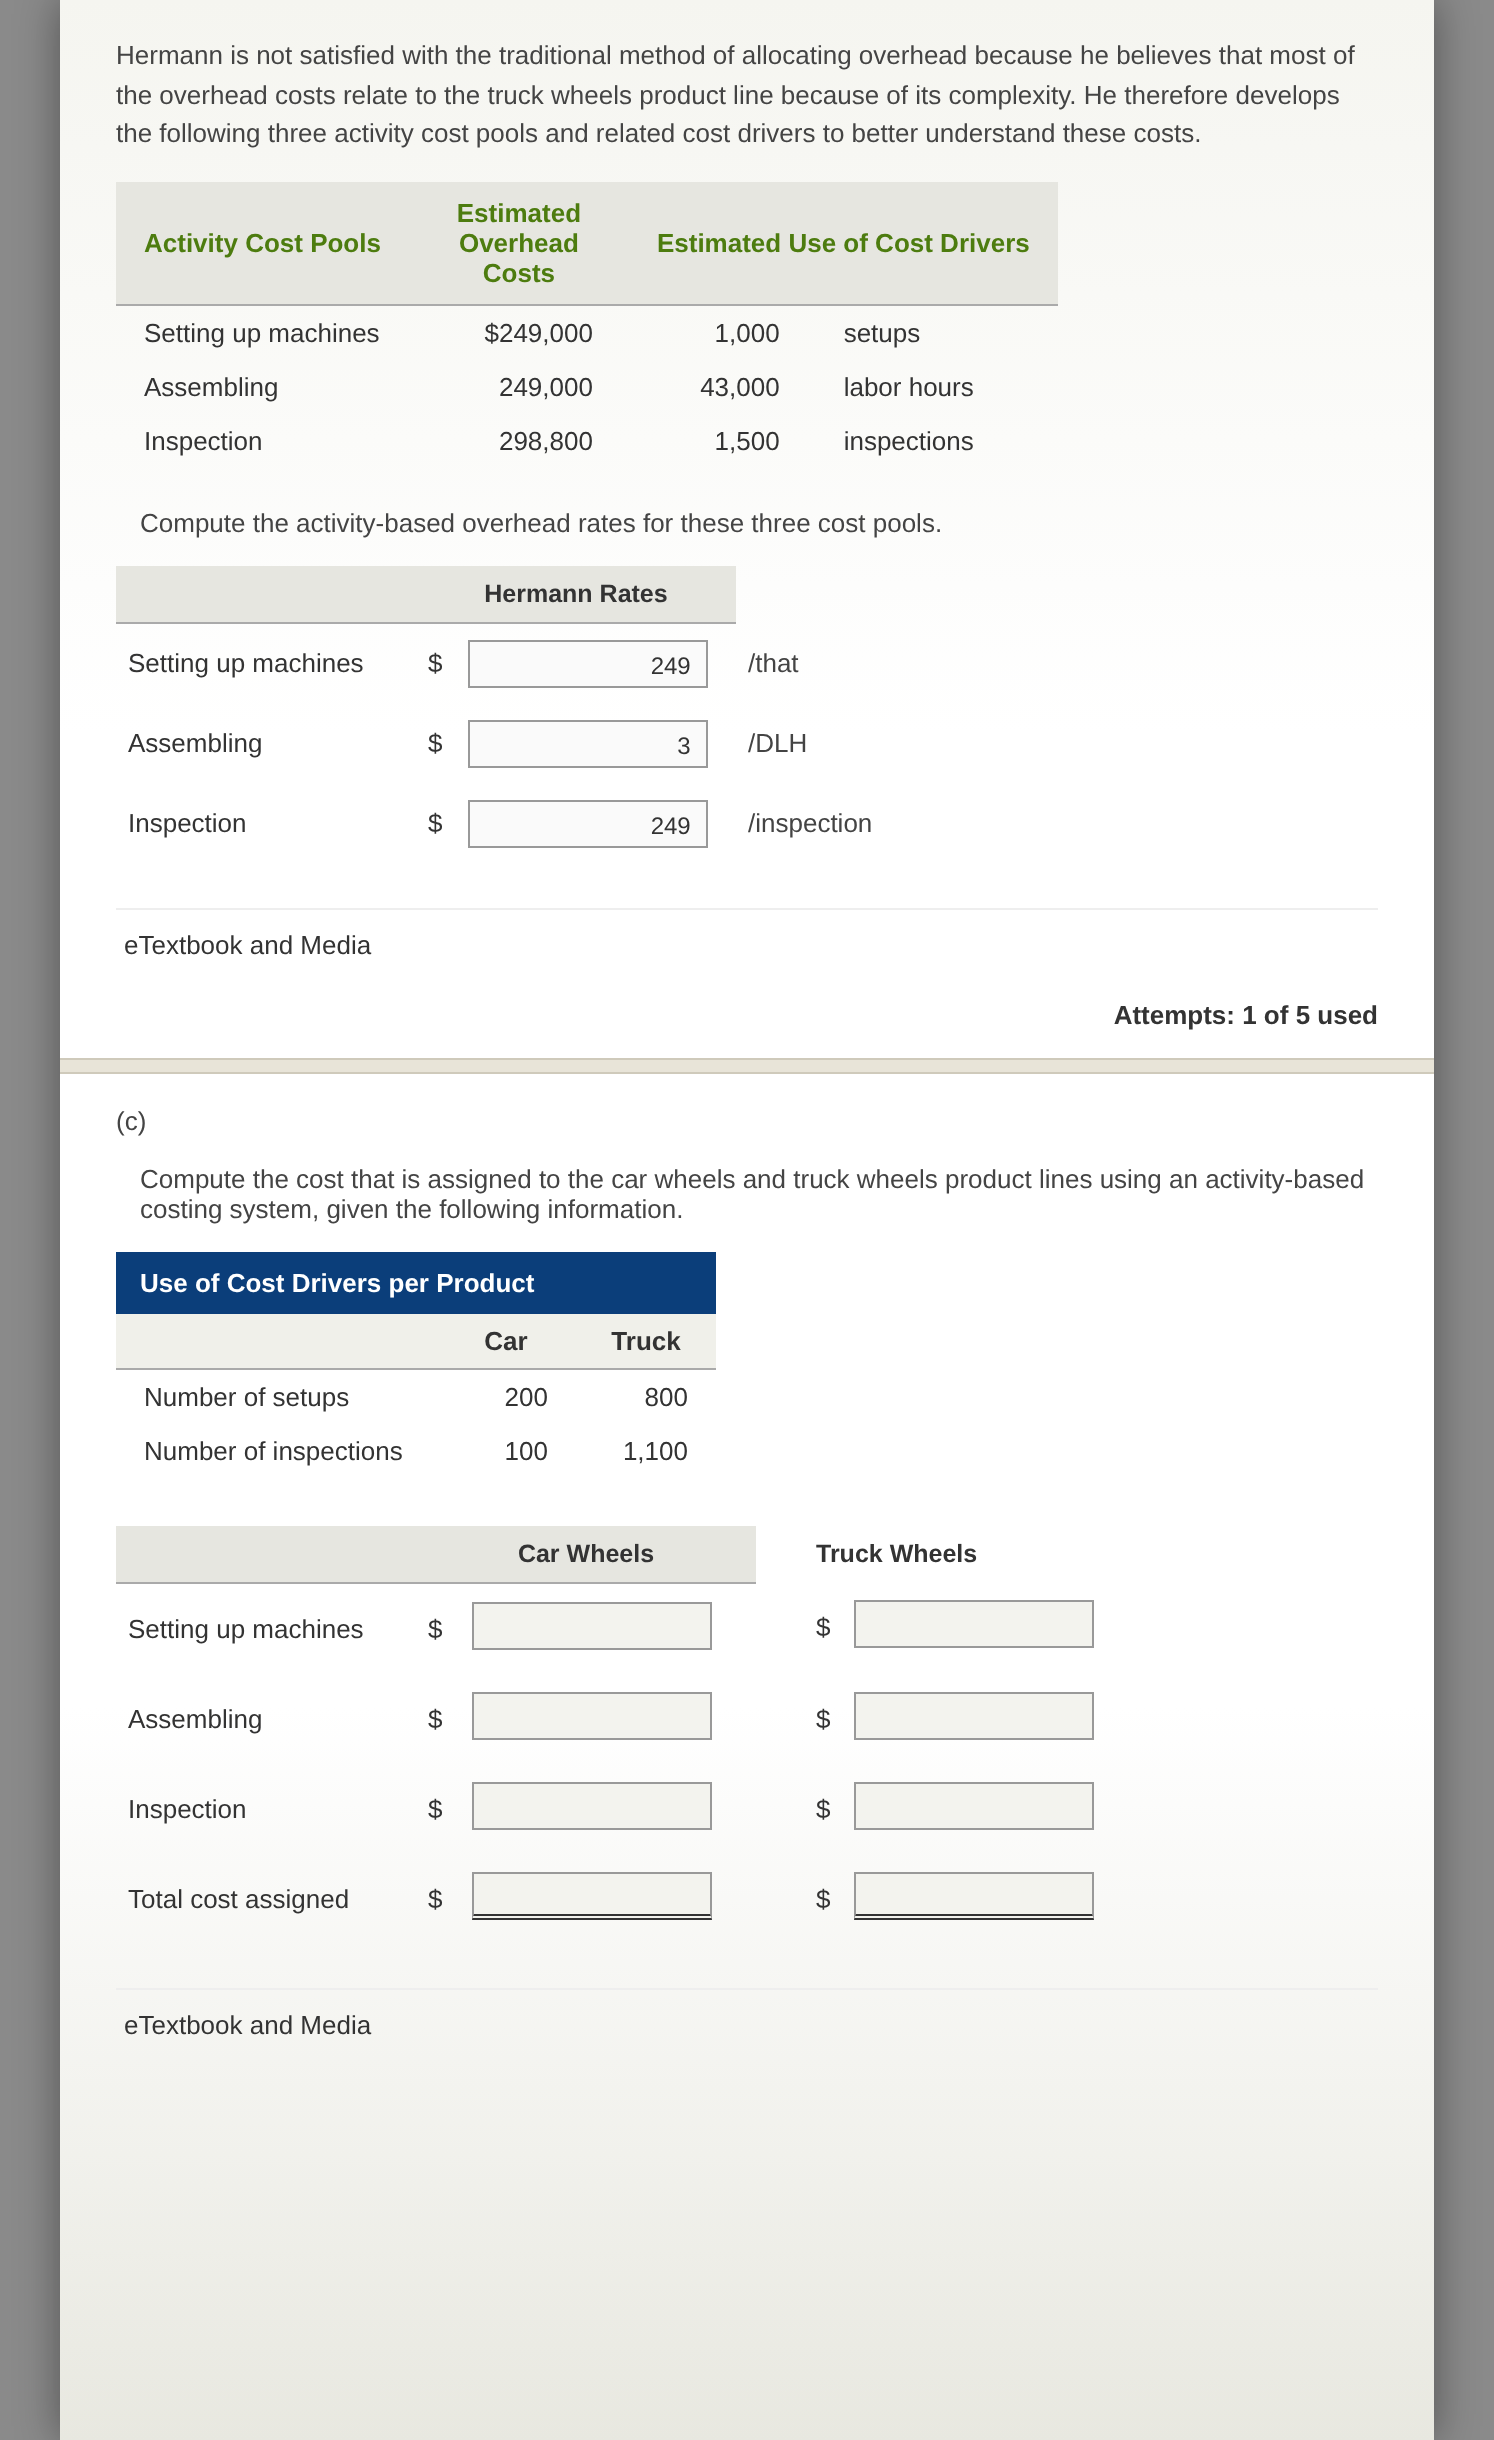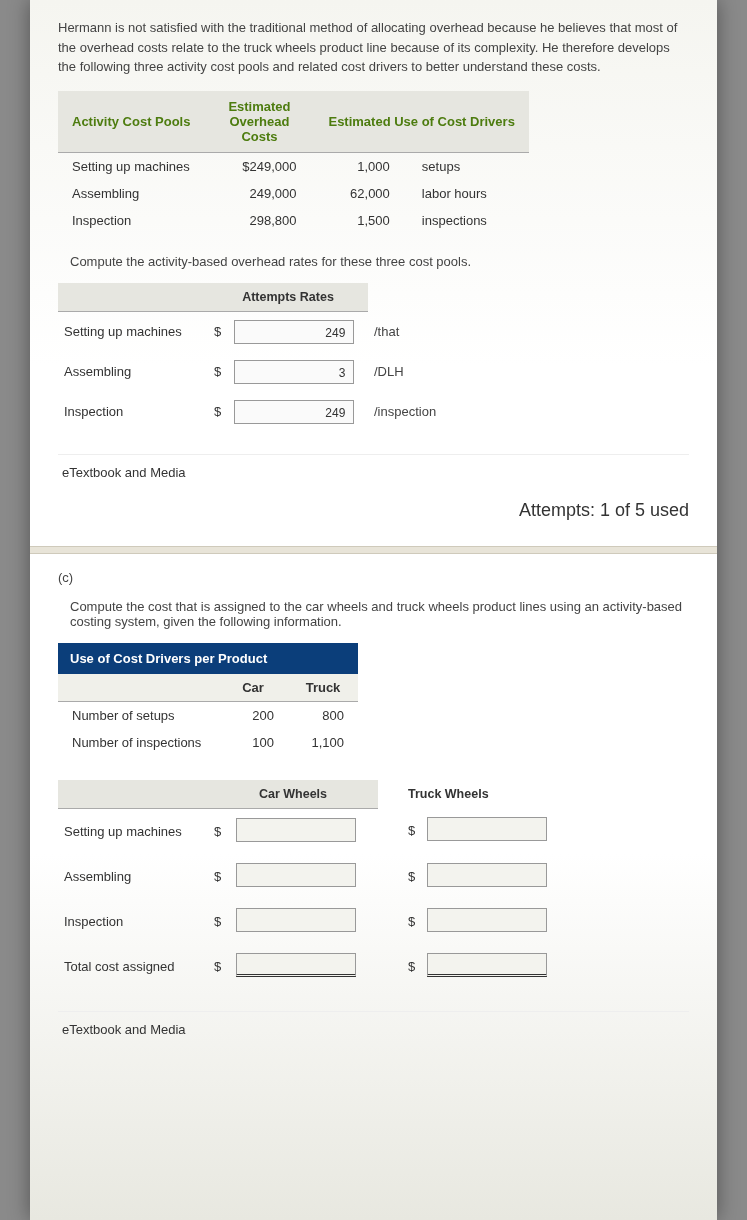--- a/index.html
+++ b/index.html
@@ -66,23 +66,23 @@
   .unitlbl { padding-left: 10px; color: #444; }
   .link-row {
     margin-top: 22px;
     padding: 10px 4px;
     border-top: 1px solid #eee;
   }
   .linkish { color: #333; font-size: 13px; }
   .attempts {
     text-align: right;
     color: #333;
-    font-weight: normal;
-    font-size: 18px;
-    padding: 10px 0 25px 0;
+    font-weight: bold;
+    font-size: 13px;
+    padding: 10px 0 14px 0;
   }
   .section-gap {
     height: 8px;
     background: #e8e4d8;
     margin: 0 -28px 16px -28px;
     border-top: 1px solid #cfcabb;
     border-bottom: 1px solid #cfcabb;
   }
   .partlabel { color: #444; margin: 4px 0 14px 0; }
   .bluehdr th {
@@ -132,39 +132,39 @@
     </tr>
     <tr>
       <td class="left">Setting up machines</td>
       <td class="num">$249,000</td>
       <td class="num">1,000</td>
       <td class="unit">setups</td>
     </tr>
     <tr>
       <td class="left">Assembling</td>
       <td class="num">249,000</td>
-      <td class="num">62,000</td>
+      <td class="num">43,000</td>
       <td class="unit">labor hours</td>
     </tr>
     <tr>
       <td class="left">Inspection</td>
       <td class="num">298,800</td>
       <td class="num">1,500</td>
       <td class="unit">inspections</td>
     </tr>
   </tbody>
     </table>
 
   <div class="instr">Compute the activity-based overhead rates for these three cost pools.</div>
 
   <table class="t2">
     <tbody>
         <tr class="t2hdr">
       <th class="blank" style="width:150px;"></th>
-      <th colspan="2" style="width:160px;">Attempts Rates</th>
+      <th colspan="2" style="width:160px;">Hermann Rates</th>
       <th class="blank" style="background:transparent;border:none;"></th>
     </tr>
     <tr>
       <td class="lbl">Setting up machines</td>
       <td class="dollar">$</td>
       <td><span class="inputbox">249</span></td>
       <td class="unitlbl">/that</td>
     </tr>
     <tr>
       <td class="lbl">Assembling</td>

